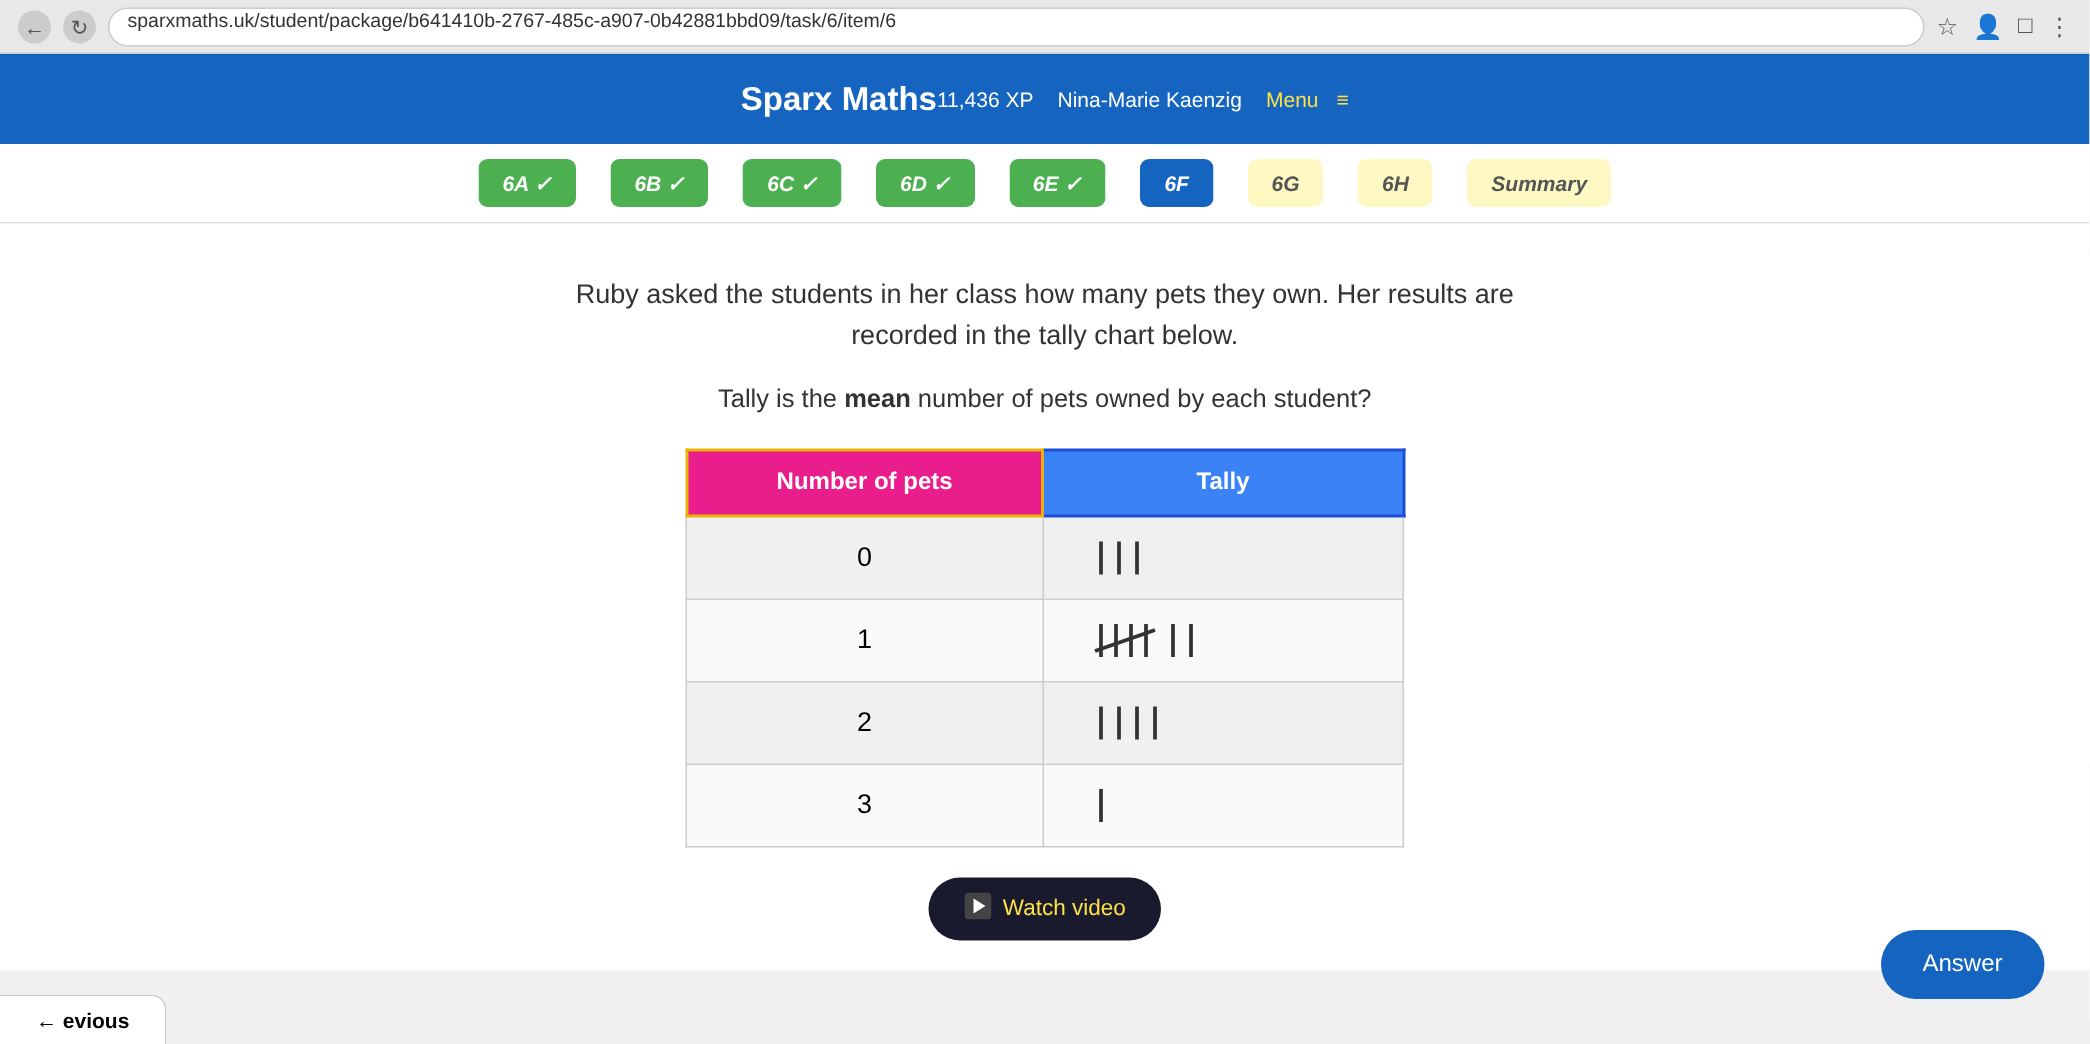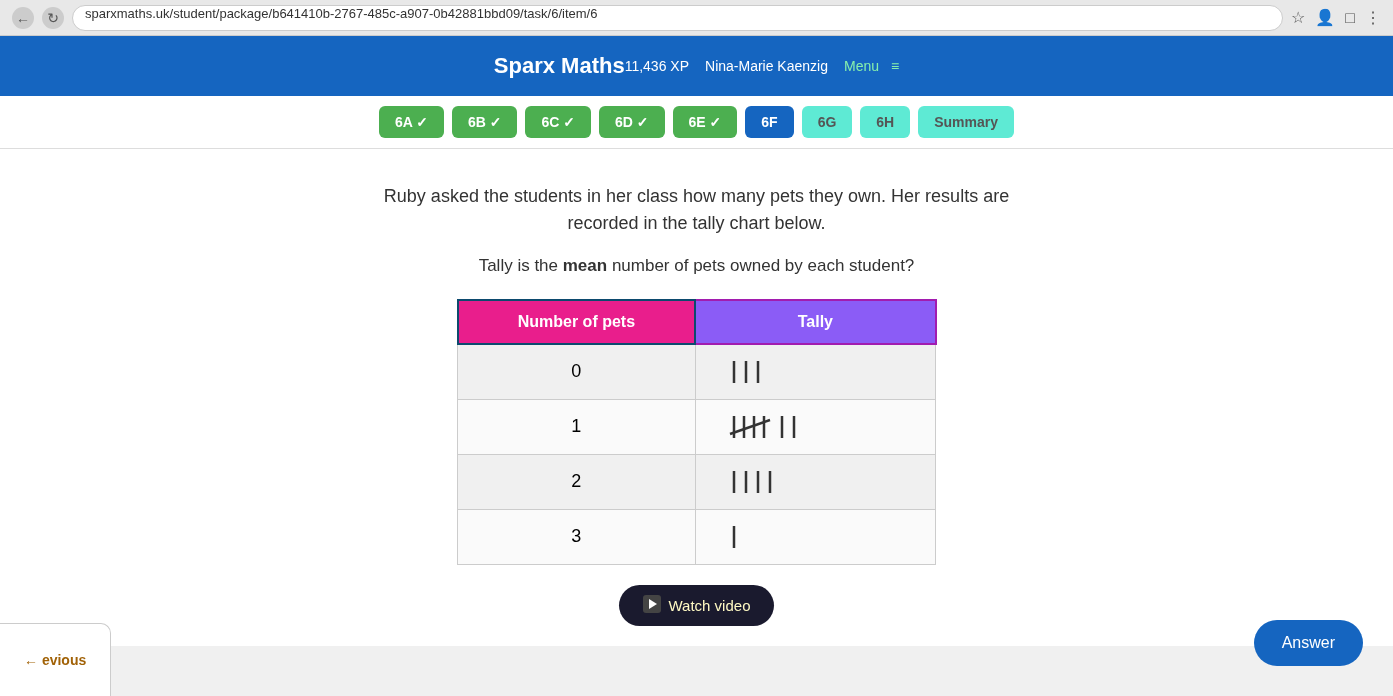--- a/index.html
+++ b/index.html
@@ -47,51 +47,52 @@
     }
     .header-right {
       display: flex;
       align-items: center;
       gap: 16px;
       color: white;
       font-size: 14px;
     }
     .menu-btn {
       display: flex; align-items: center; gap: 12px;
-      color: #86efac; font-size: 14px; cursor: pointer; background: none; border: none;
+      color: #fde047; font-size: 14px; cursor: pointer; background: none; border: none;
     }
 
     
     .task-tabs {
       background: white;
       display: flex;
       align-items: center;
       justify-content: center;
-      gap: 8px;
+      gap: 23px;
       padding: 10px 0;
       border-bottom: 1px solid #ddd;
+      font-style: italic;
     }
     .tab-item {
       padding: 6px 14px;
       border-radius: 6px;
       font-size: 14px;
       font-weight: bold;
       cursor: pointer;
       border: 2px solid transparent;
     }
     .tab-completed {
       background: #4caf50;
       color: white;
     }
     .tab-active {
       background: #1565c0;
       color: white;
     }
     .tab-inactive {
-      background: #5eead4;
+      background: #fef9c3;
       color: #555;
     }
 
     
     .main-content {
       background: white;
       padding: 20px 40px;
       display: flex;
       flex-direction: column;
       align-items: center;
@@ -122,26 +123,26 @@
       margin-bottom: 20px;
     }
     .tally-table th {
       padding: 12px 20px;
       font-size: 16px;
       font-weight: bold;
     }
     .th-pets {
       background: #e91e8c;
       color: white;
-      border: 2px solid #0c4a6e;
+      border: 2px solid #eab308;
     }
     .th-tally {
-      background: #8b5cf6;
-      color: white;
-      border: 2px solid #a21caf;
+      background: #3b82f6;
+      color: white;
+      border: 2px solid #1d4ed8;
     }
     .tally-table td {
       padding: 12px 20px;
       font-size: 18px;
       text-align: center;
       border: 1px solid #ccc;
       background: #f9f9f9;
     }
     .tally-table td.tally-cell {
       text-align: left;
@@ -152,21 +153,21 @@
     .tally-row:nth-child(odd) td {
       background: #f0f0f0;
     }
     .tally-row:nth-child(even) td {
       background: #fafafa;
     }
 
     
     .watch-video-btn {
       background: #1a1a2e;
-      color: #fef9c3;
+      color: #fde047;
       border: none;
       border-radius: 24px;
       padding: 10px 24px;
       font-size: 15px;
       cursor: pointer;
       display: flex;
       align-items: center;
       gap: 8px;
       margin-bottom: 0;
     }
@@ -186,24 +187,24 @@
       cursor: pointer;
     }
 
     
     .previous-tab {
       position: fixed;
       bottom: 0;
       left: 0;
       background: white;
       border-top-right-radius: 10px;
-      padding: 28px 24px;
+      padding: 8px 24px;
       font-size: 14px;
       font-weight: bold;
-      color: #a16207;
+      color: #000000;
       cursor: pointer;
       border-right: 1px solid #ccc;
       border-top: 1px solid #ccc;
       text-align: center;
     }
 
     
     .tally-svg {
       display: inline-block;
       vertical-align: middle;

